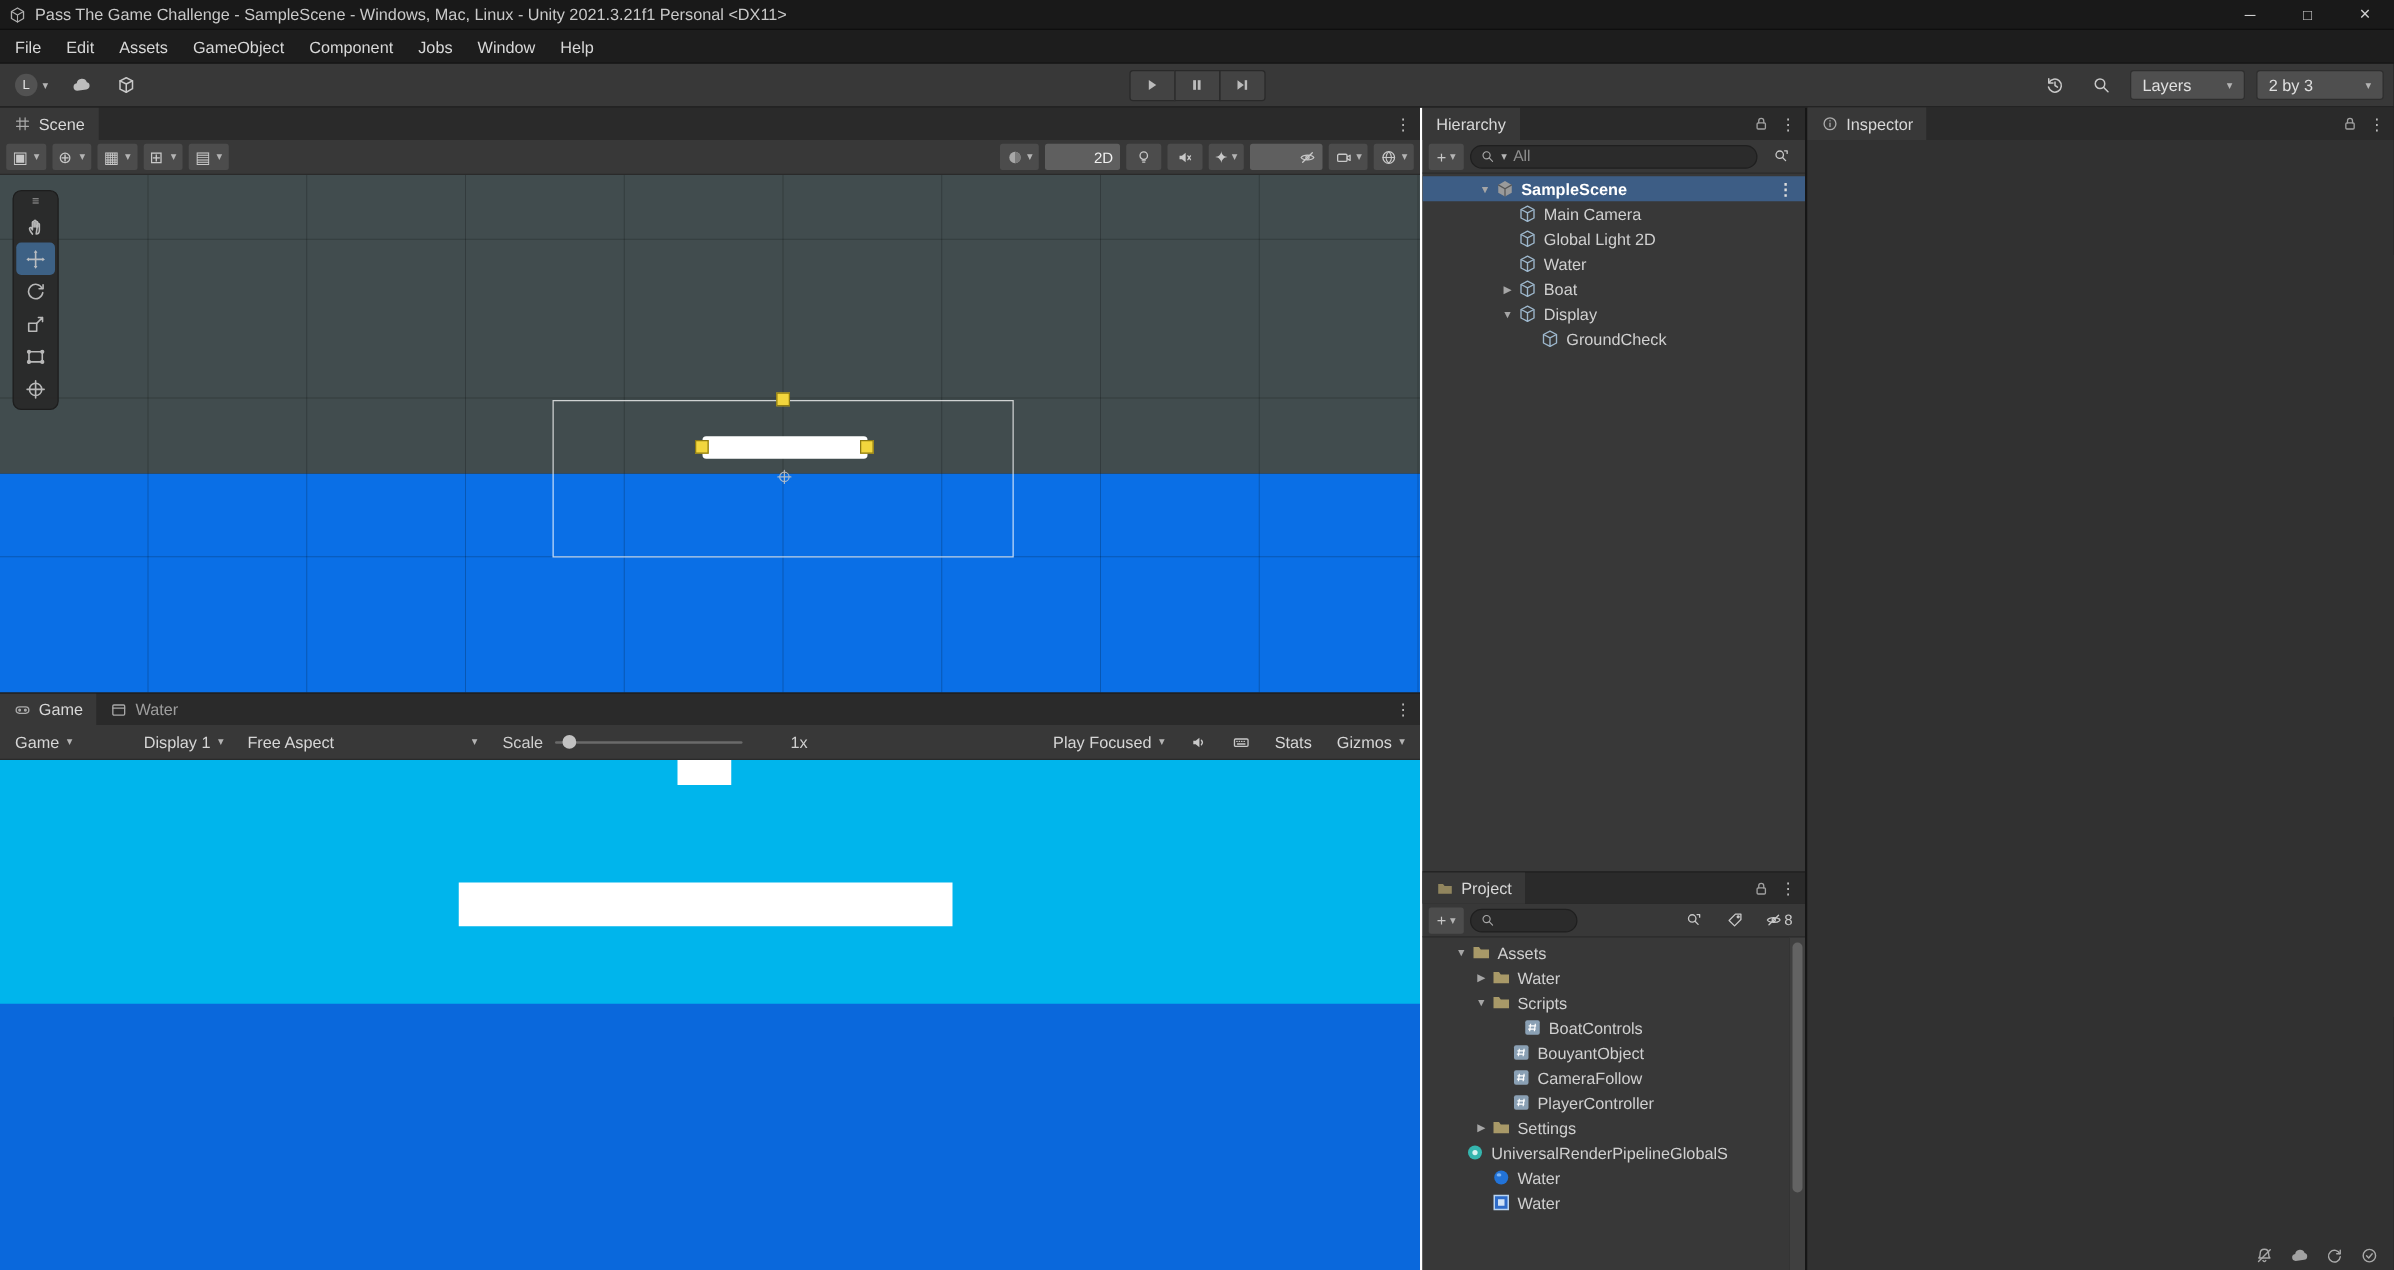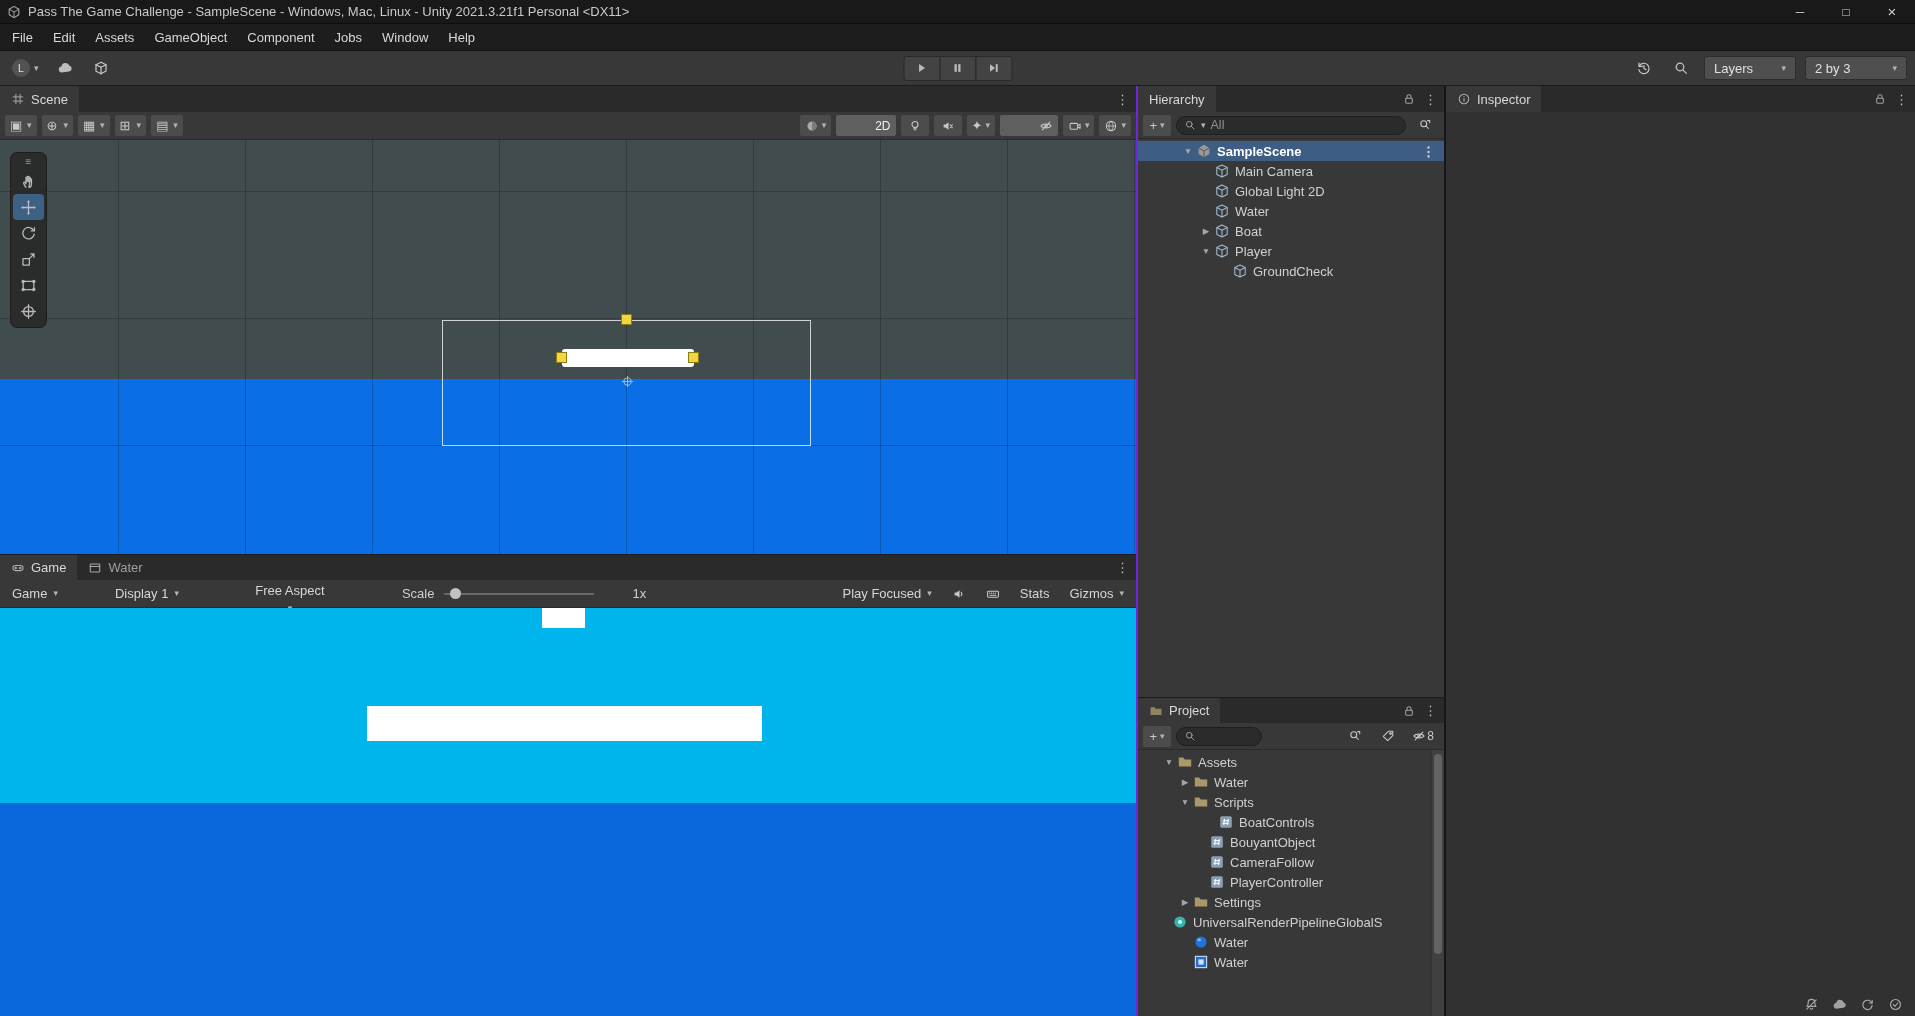--- a/index.html
+++ b/index.html
@@ -42,21 +42,21 @@
   .play-btn:last-child { border-radius:0 3px 3px 0; }
   .play-btn .ic16 { width:14px; height:14px; opacity:.9; }
   .tb-right { margin-left:auto; display:flex; align-items:center; gap:9px; }
   .tb-dd { height:24px; background:#4f4f4f; border:1px solid #2e2e2e; border-radius:3px;
     padding:0 9px; display:flex; align-items:center; gap:7px; color:#e0e0e0; }
 
   
   .main { height:930px; display:flex; }
   .col-left { width:1136px; display:flex; flex-direction:column;border-radius:18px; }
   .col-mid { width:310px; display:flex; flex-direction:column;
-    border-left:2px solid #6d28d9; border-right:2px solid #161616; }
+    border-left:2px solid #ffffff; border-right:2px solid #161616; }
   .col-right { flex:1; display:flex; flex-direction:column; position:relative; background:#313131; }
 
   
   .tabbar { height:26px; background:#2a2a2a; display:flex; align-items:stretch; flex:none; }
   .tab { display:flex; align-items:center; gap:6px; padding:0 11px; color:#9e9e9e; }
   .tab.active { background:#383838; color:#d8d8d8; }
   .tab .ic14 { opacity:.8; }
   .bar-actions { margin-left:auto; display:flex; align-items:center; gap:8px; padding-right:7px; color:#b0b0b0; }
   .bar-actions .ic14 { opacity:.75; }
   .dots { font-size:13px; color:#bdbdbd; }
@@ -457,21 +457,21 @@
 
     <div class="panel-toolbar" style="height:28px;">
       <div class="fdd">
         <span>Game</span>
         <span class="chev">▾</span>
       </div>
       <div class="fdd" style="margin-left:38px;">
         <span>Display 1</span>
         <span class="chev">▾</span>
       </div>
-      <div class="fdd" style="width:198px; justify-content:space-between;flex-direction:column;">
+      <div class="fdd" style="width:198px; justify-content:space-between;">
         <span>Free Aspect</span>
         <span class="chev">▾</span>
       </div>
       <span class="lbl" style="margin-left:8px;">Scale</span>
       <div class="slider">
           <div class="knob"></div>
         </div>
       <span class="lbl" style="margin-left:28px;">1x</span>
       <div style="margin-left:auto; display:flex; align-items:center; gap:6px;">
         <div class="fdd">
@@ -607,21 +607,21 @@
           <span>Boat</span>
         </div>
         <div class="tree-row" style="padding-left: 60px;">
           <span class="fold">▼</span>
           <span class="ticon">
             <svg viewBox="0 0 16 16" fill="none" stroke="#9db7cc" stroke-width="1.1" stroke-linejoin="round">
               <path d="M8 1.9 13.2 4.6v6.8L8 14.1 2.8 11.4V4.6Z"></path>
               <path d="M2.8 4.6 8 7.3l5.2-2.7M8 7.3v6.8"></path>
             </svg>
           </span>
-          <span>Player</span>
+          <span>Display</span>
         </div>
         <div class="tree-row" style="padding-left: 78px;">
           <span class="fold"></span>
           <span class="ticon">
             <svg viewBox="0 0 16 16" fill="none" stroke="#9db7cc" stroke-width="1.1" stroke-linejoin="round">
               <path d="M8 1.9 13.2 4.6v6.8L8 14.1 2.8 11.4V4.6Z"></path>
               <path d="M2.8 4.6 8 7.3l5.2-2.7M8 7.3v6.8"></path>
             </svg>
           </span>
           <span>GroundCheck</span>

